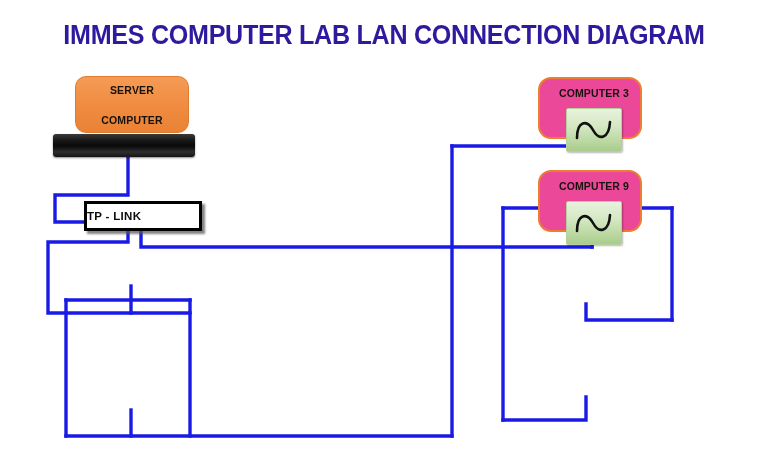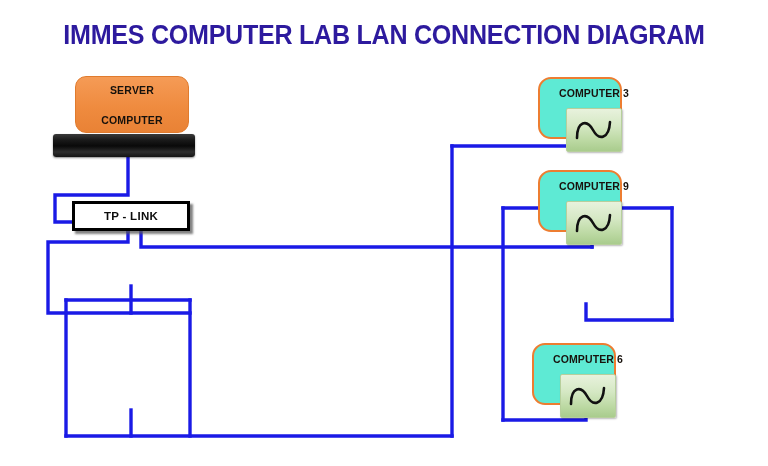--- a/index.html
+++ b/index.html
@@ -78,47 +78,46 @@
     top: 134px;
     width: 142px;
     height: 23px;
     border-radius: 3px;
     background: linear-gradient(180deg, #3a3a3a 0%, #1a1a1a 26%, #090909 52%, #2e2e2e 78%, #141414 100%);
     box-shadow: 0 1px 2px rgba(0,0,0,0.45);
   }
 
   
   #tp-link {
-    left: 72px;
+    left: 84px;
     top: 201px;
     width: 118px;
     height: 30px;
     box-sizing: border-box;
     background: #ffffff;
     border: 3px solid #000000;
     box-shadow: 3px 3px 2px rgba(90,90,90,0.75);
     display: flex;
     align-items: center;
-    justify-content: center;
   }
   #tp-link span {
     font-size: 11.5px;
     font-weight: bold;
     color: #0c0c0c;
     letter-spacing: 0.3px;
   }
 
   
   .computer {
-    width: 84px;
+    width: 104px;
     height: 62px;
     box-sizing: border-box;
     border: 2px solid #ed7d31;
     border-radius: 13px;
-    background: #5eead4;
+    background: #ec4899;
   }
   .computer .label {
     position: absolute;
     left: 0;
     top: 8px;
     width: 108px;
     text-align: center;
     font-size: 10.5px;
     font-weight: bold;
     color: #18120d;
@@ -211,22 +210,14 @@
   <div class="node computer" style="left:538px; top:170px;">
     <div class="label">COMPUTER 9</div>
     <div class="screen">
       <svg width="40" height="26" viewBox="0 0 40 26">
         <path d="M3,21 C3,4 13,2 19,13 C25,24 35,22 36,5" fill="none" stroke="#111111" stroke-width="2.6" stroke-linecap="round"></path>
       </svg>
     </div>
   </div>
 
 
-  <div class="node computer" style="left:532px; top:343px;">
-    <div class="label">COMPUTER 6</div>
-    <div class="screen">
-      <svg width="40" height="26" viewBox="0 0 40 26">
-        <path d="M3,21 C3,4 13,2 19,13 C25,24 35,22 36,5" fill="none" stroke="#111111" stroke-width="2.6" stroke-linecap="round"></path>
-      </svg>
-    </div>
-  </div>
 
 </div>
 
 </body></html>

